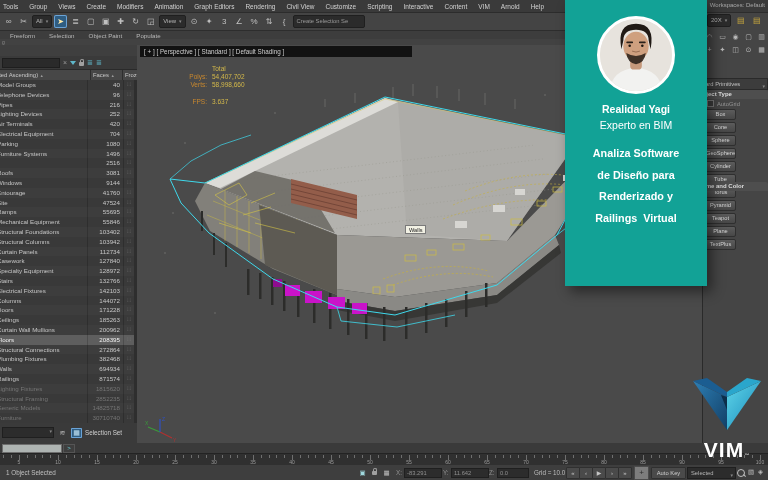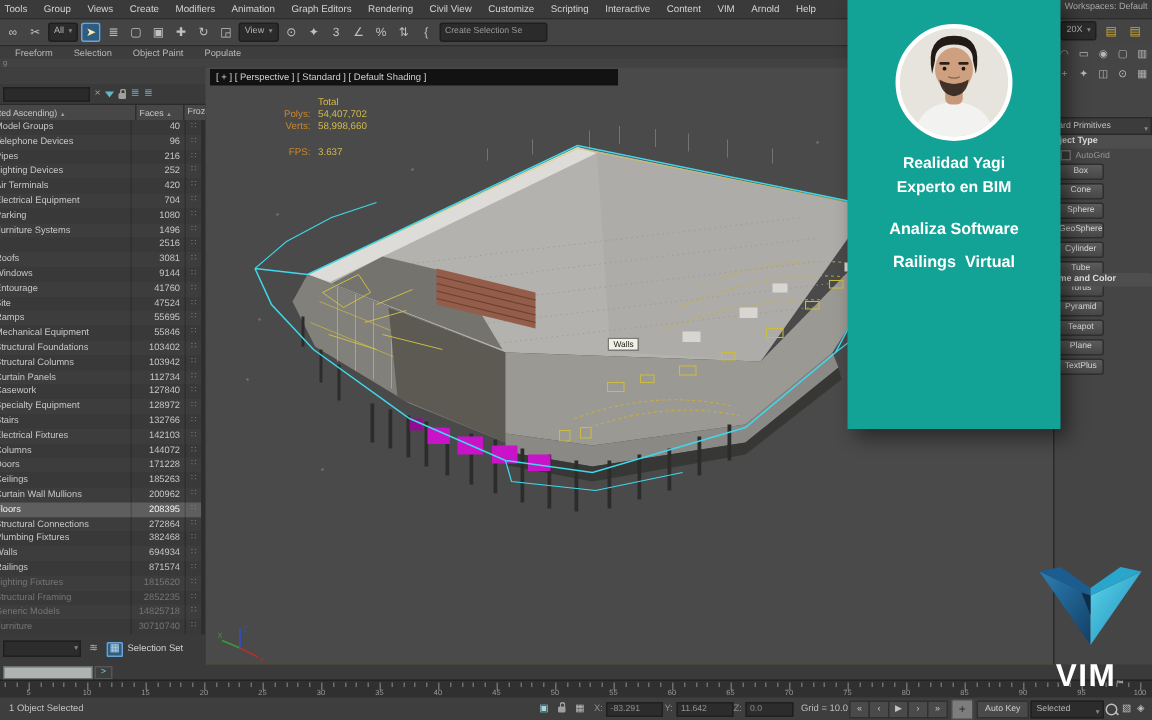--- a/index.html
+++ b/index.html
@@ -68,21 +68,21 @@
   .stats .val{color:#d3b84a;}
   .stats .total{color:#d3b84a;}
   .fpsrow{margin-top:9px;}
   .tooltip{position:absolute;left:268px;top:180px;background:#f2f1e4;border:1px solid #7a7a7a;color:#222;
            font-size:5.6px;padding:0.5px 3px;z-index:5;}
   
   .card{left:565px;top:0;width:142px;height:286px;background:#12a296;z-index:50;box-shadow:5px 6px 12px rgba(0,0,0,.45);
         display:flex;flex-direction:column;align-items:center;}
   .photo{margin-top:16px;width:72px;height:72px;border-radius:50%;border:3px solid #fff;overflow:hidden;background:#e7e3dd;}
   .cardname{margin-top:9px;font-size:10.5px;font-weight:bold;color:#fff;}
-  .cardrole{margin-top:4px;font-size:10.5px;font-weight:bold;color:#fff;}
+  .cardrole{margin-top:4px;font-size:10.5px;font-weight:normal;color:#fff;}
   .carddesc{margin-top:12px;text-align:center;}
   .descline{font-size:10.8px;font-weight:bold;color:#fff;line-height:21.5px;white-space:pre;}
   
   .cmdpanel{left:702px;top:30px;width:66px;height:413px;background:#454545;border-left:1px solid #2a2a2a;z-index:10;}
   .cprow{position:absolute;left:2px;display:flex;gap:4px;color:#b8b8b8;}
   .cprow .cpi{width:9px;height:10px;font-size:7px;line-height:10px;text-align:center;}
   .cpcat{position:absolute;left:1px;top:48px;width:62px;height:10px;background:#3c3c3c;border:1px solid #2a2a2a;
          font-size:5.8px;line-height:10px;color:#c5c5c5;overflow:hidden;white-space:nowrap;text-indent:-15px;}
   .cpcat .car{position:absolute;right:2px;top:2px;font-size:5px;color:#888;text-indent:0;}
   .rollout{position:absolute;left:1px;width:64px;height:9px;background:#4e4e4e;border-radius:2px 2px 0 0;
@@ -564,20 +564,22 @@
         <circle cx="30.5" cy="27.5" r="1.3" fill="#1d1712"></circle>
         <circle cx="43.5" cy="27.5" r="1.3" fill="#1d1712"></circle>
         <path d="M27,35 Q37,41 47,35 Q46,45 37,46.5 Q28,45 27,35 Z" fill="#2b211a" opacity="0.88"></path>
         <path d="M33,33 Q37,35 41,33" stroke="#8a5f45" stroke-width="0.8" fill="none"></path>
       </svg>
     </div>
     <div class="cardname">Realidad Yagi</div>
     <div class="cardrole">Experto en BIM</div>
     <div class="carddesc" id="carddesc">
         <div class="descline">Analiza Software</div>
+        <div class="descline">de Diseño para</div>
+        <div class="descline">Renderizado y</div>
         <div class="descline">Railings  Virtual</div>
       </div>
   </div>
 
   <div class="abs bottomstrip">
     <div class="listener">
       <div class="lsinput"></div>
       <div class="lsbtn">&gt;</div>
     </div>
   </div>

